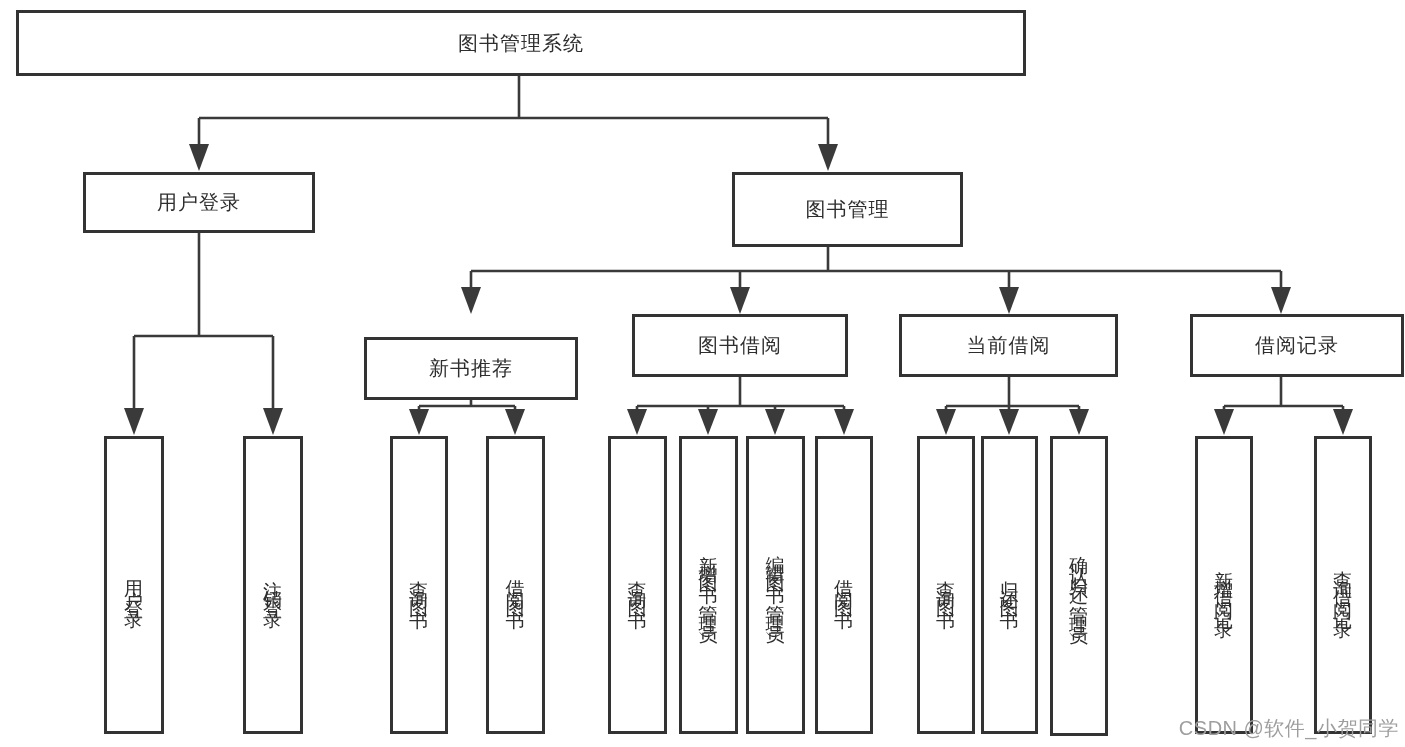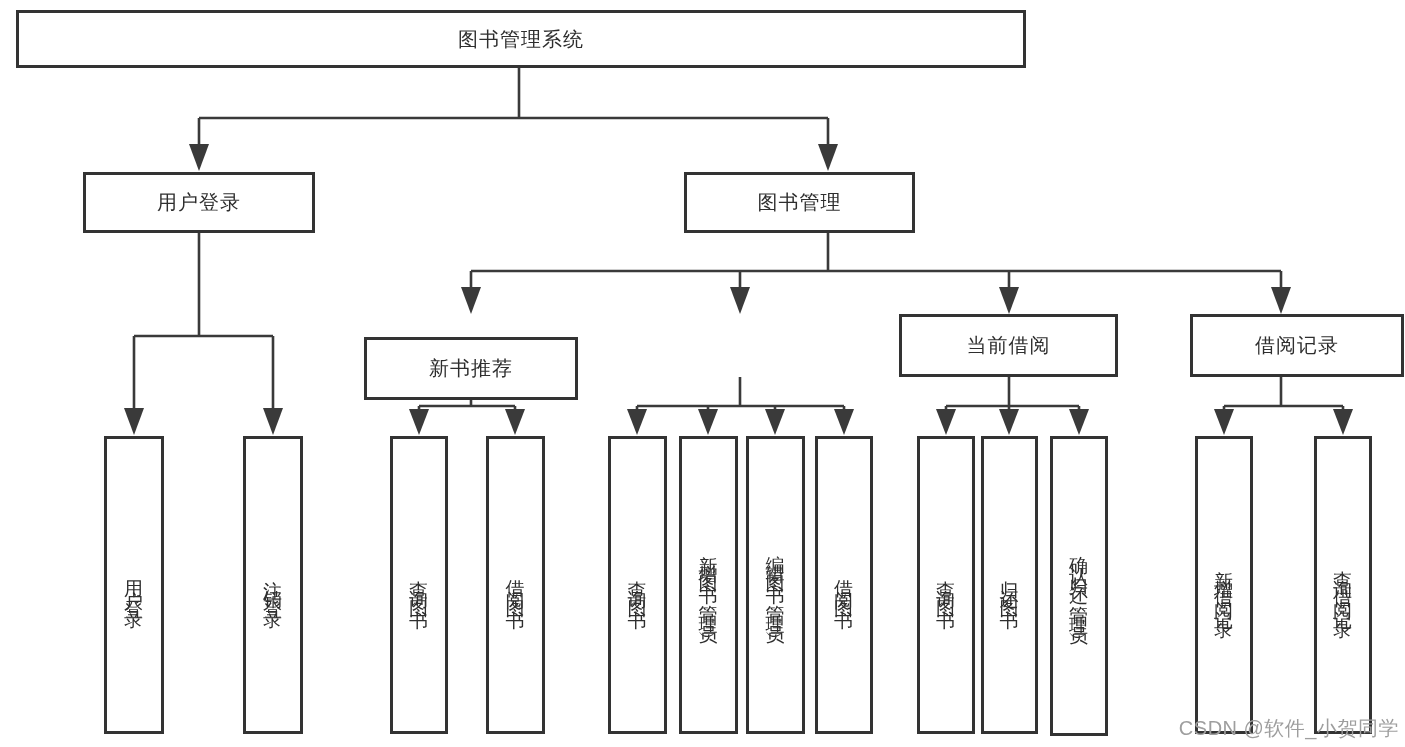--- a/index.html
+++ b/index.html
@@ -107,26 +107,27 @@
       <polygon class="ah" points="1069,409 1089,409 1079,435"></polygon>
     </g>
 
     <g>
       <path class="ln" d="M1281 377 V406 M1224 406 H1343 M1224 406 V410 M1343 406 V410"></path>
       <polygon class="ah" points="1214,409 1234,409 1224,435"></polygon>
       <polygon class="ah" points="1333,409 1353,409 1343,435"></polygon>
     </g>
   </svg>
 
-  <div class="node hbox" style="left:16px;top:10px;width:1010px;height:58px;font-family:Liberation Mono, monospace;">图书管理系统</div>
+  <div class="node hbox" style="left:16px;top:10px;width:1010px;height:66px;font-family:Liberation Mono, monospace;">图书管理系统</div>
 
   <div class="node hbox" style="left:83px;top:172px;width:232px;height:61px;">用户登录</div>
-  <div class="node hbox" style="left:684px;top:172px;width:231px;height:61px;font-family:Liberation Serif, serif;">图书管理</div>
+  <div class="node hbox" style="left:732px;top:172px;width:231px;height:75px;font-family:Liberation Serif, serif;">图书管理</div>
 
   <div class="node hbox" style="left:364px;top:314px;width:214px;height:63px;margin-top:23px;">新书推荐</div>
+  <div class="node hbox" style="left:632px;top:314px;width:216px;height:63px;">图书借阅</div>
   <div class="node hbox" style="left:899px;top:314px;width:219px;height:63px;">当前借阅</div>
   <div class="node hbox" style="left:1174px;top:314px;width:214px;height:63px;margin-left:16px;">借阅记录</div>
 
   <div class="node vbox" style="left:104px;top:436px;width:60px;height:298px;">用户登录</div>
   <div class="node vbox" style="left:243px;top:436px;width:60px;height:298px;">注销登录</div>
 
   <div class="node vbox" style="left:390px;top:436px;width:58px;height:298px;">查询图书</div>
   <div class="node vbox" style="left:486px;top:436px;width:59px;height:298px;">借阅图书</div>
 
   <div class="node vbox" style="left:608px;top:436px;width:59px;height:298px;">查询图书</div>

